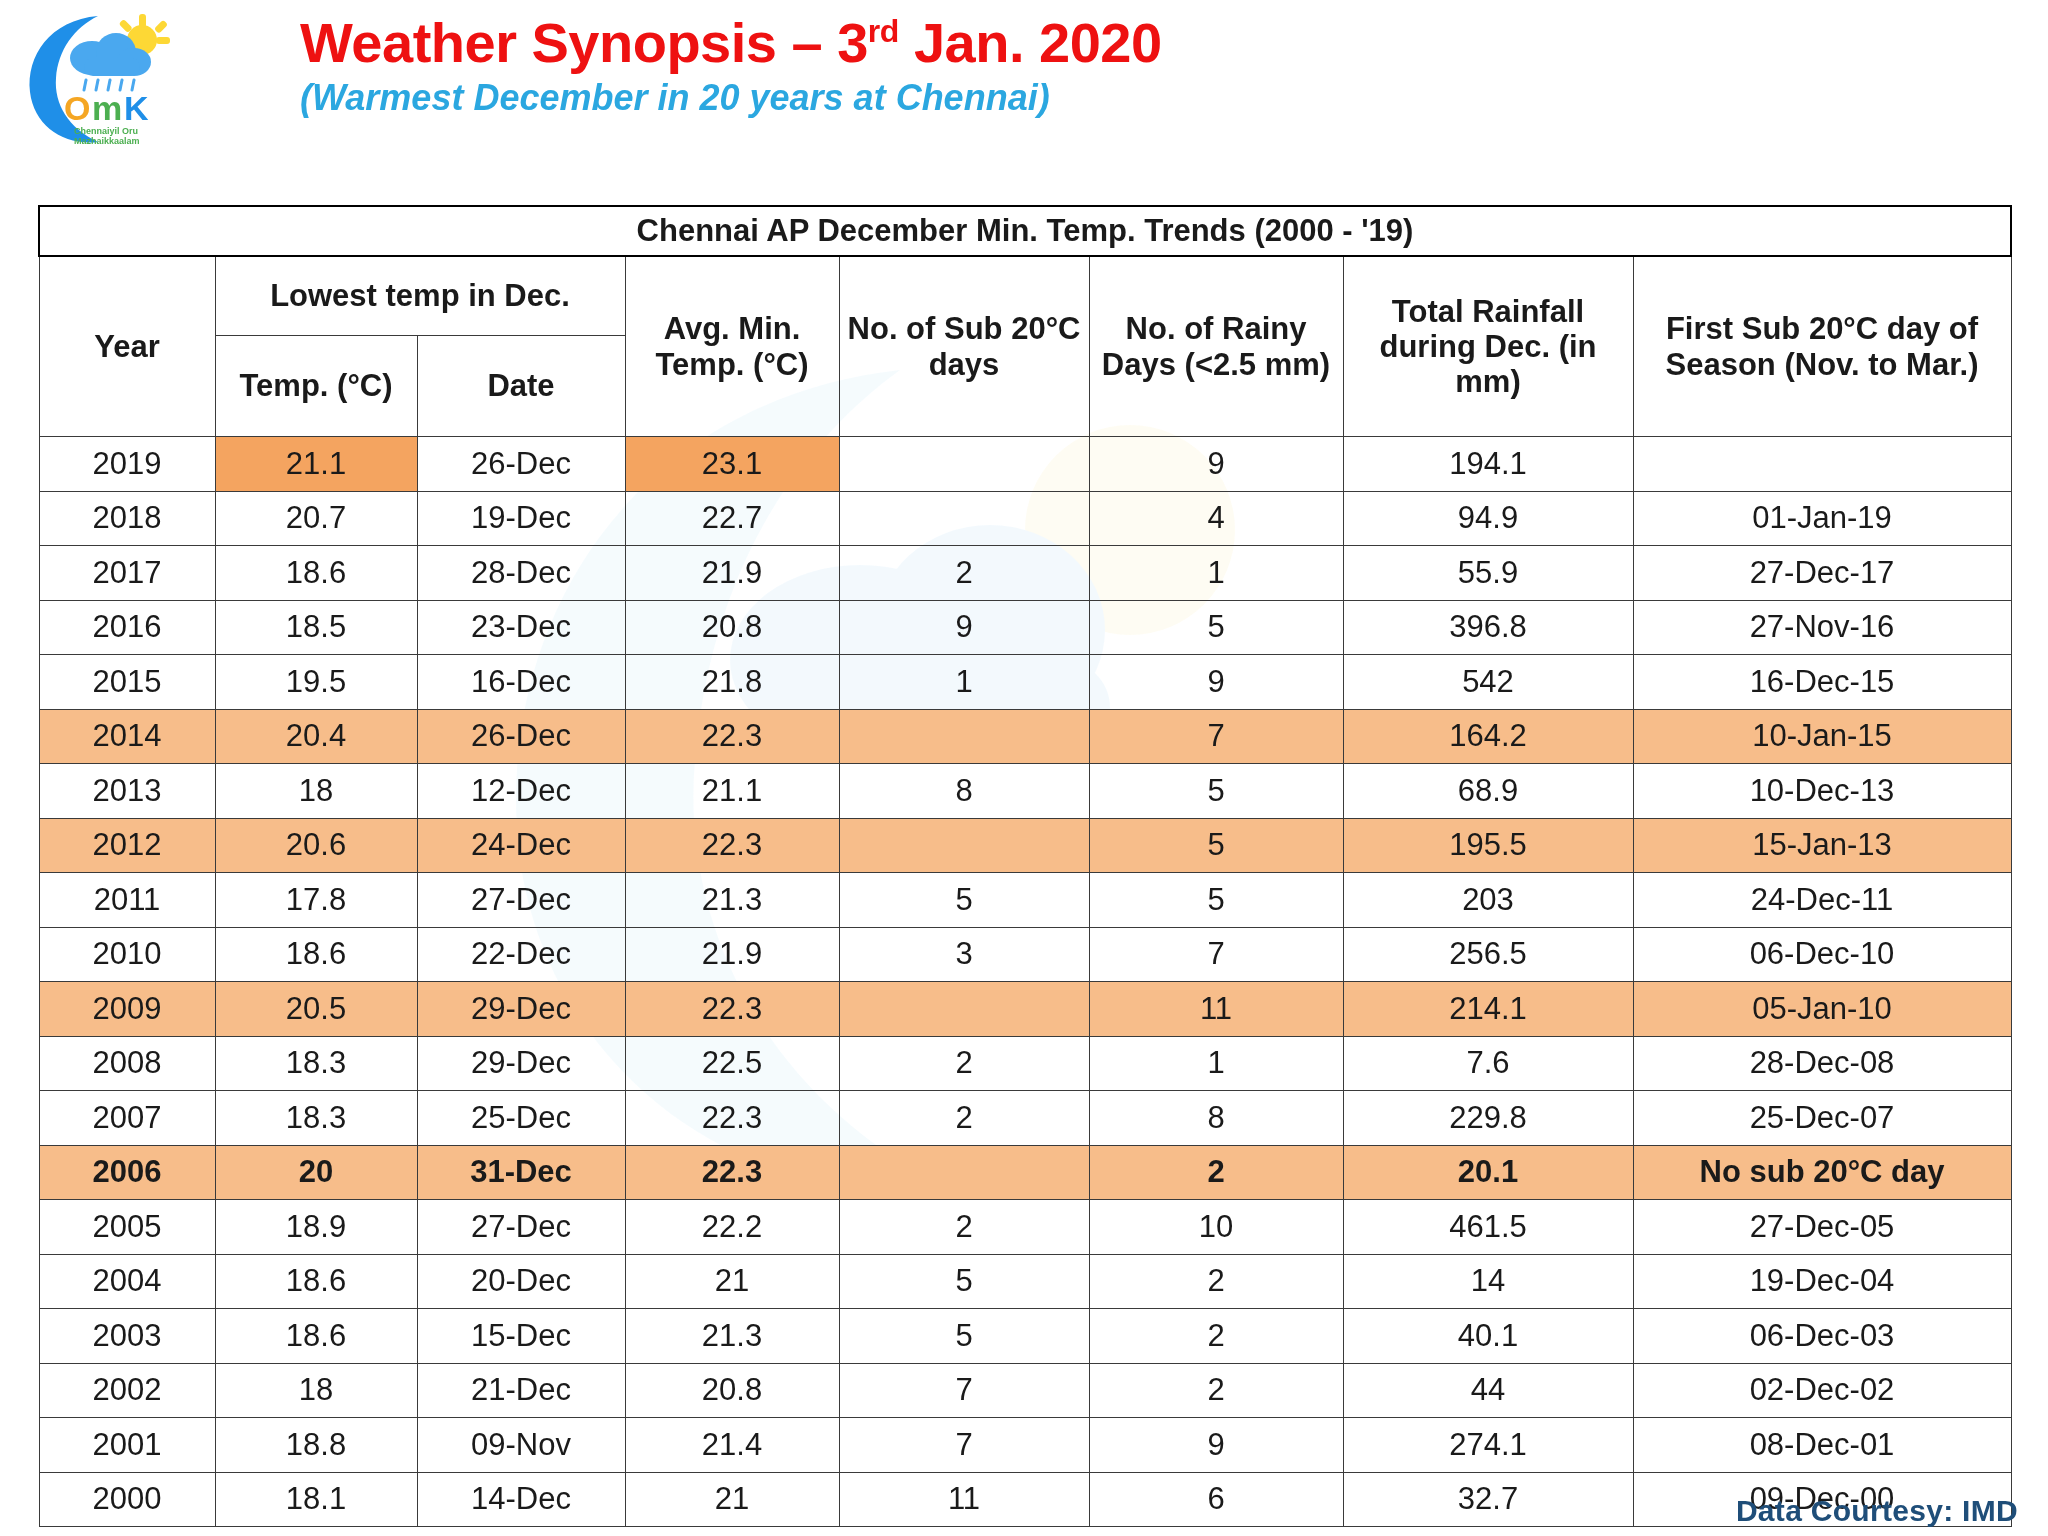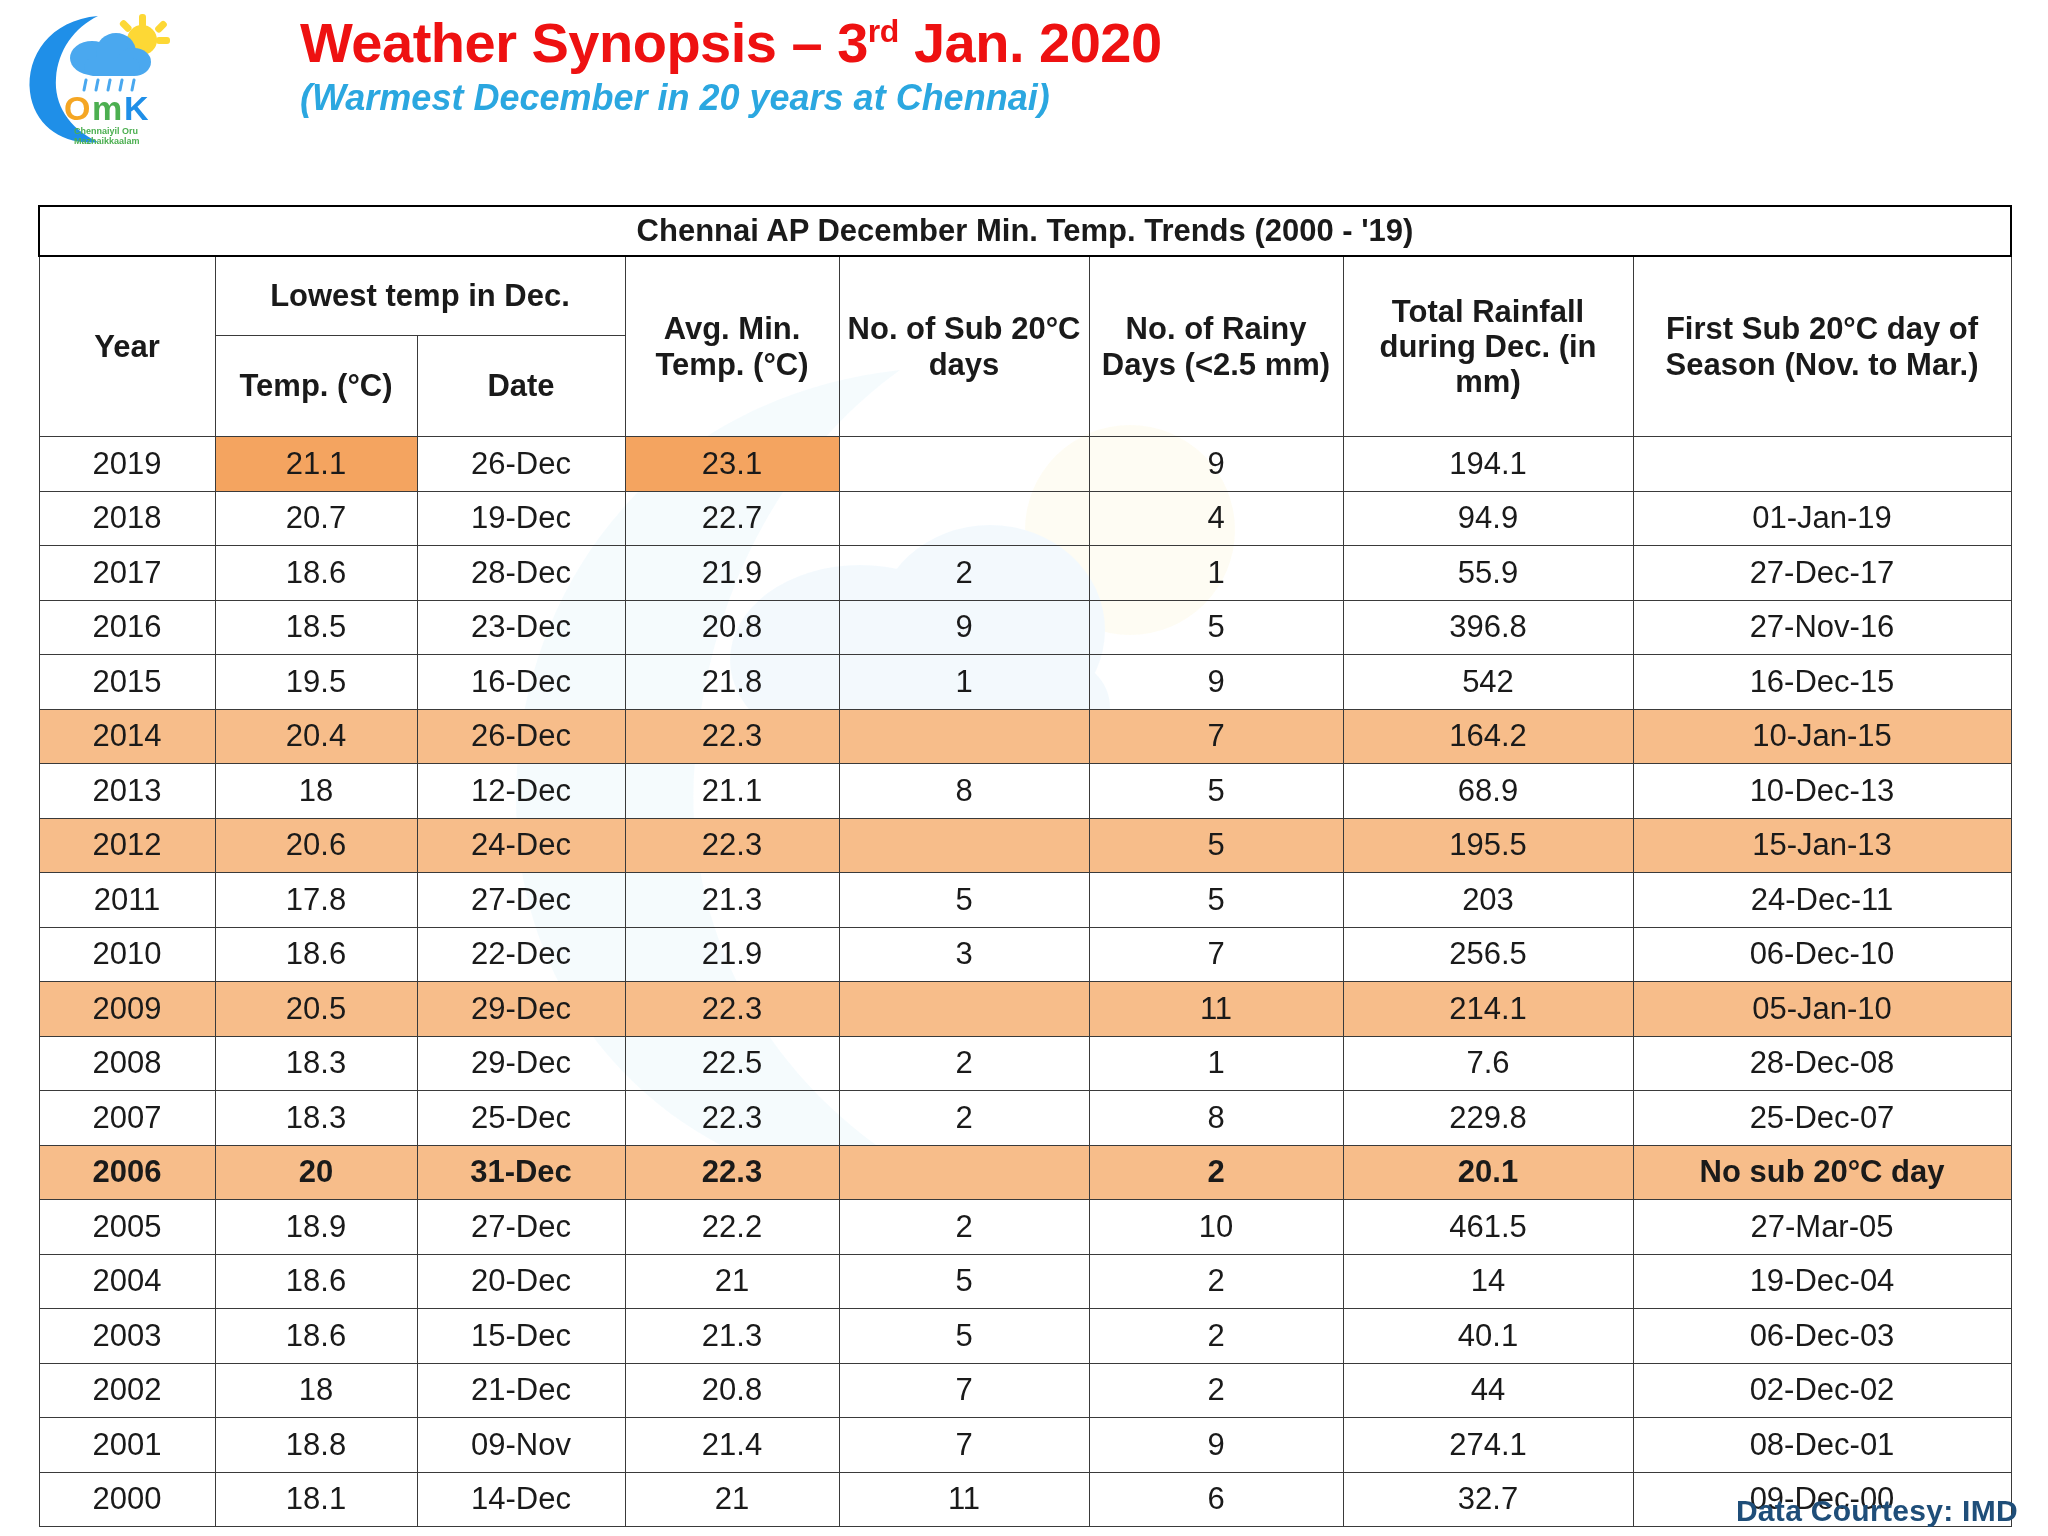--- a/index.html
+++ b/index.html
@@ -329,21 +329,21 @@
           <td>No sub 20°C day</td>
         </tr>
         <tr>
           <td>2005</td>
           <td>18.9</td>
           <td>27-Dec</td>
           <td>22.2</td>
           <td>2</td>
           <td>10</td>
           <td>461.5</td>
-          <td>27-Mar-05</td>
+          <td>27-Dec-05</td>
         </tr>
         <tr>
           <td>2004</td>
           <td>18.6</td>
           <td>20-Dec</td>
           <td>21</td>
           <td>5</td>
           <td>2</td>
           <td>14</td>
           <td>19-Dec-04</td>

